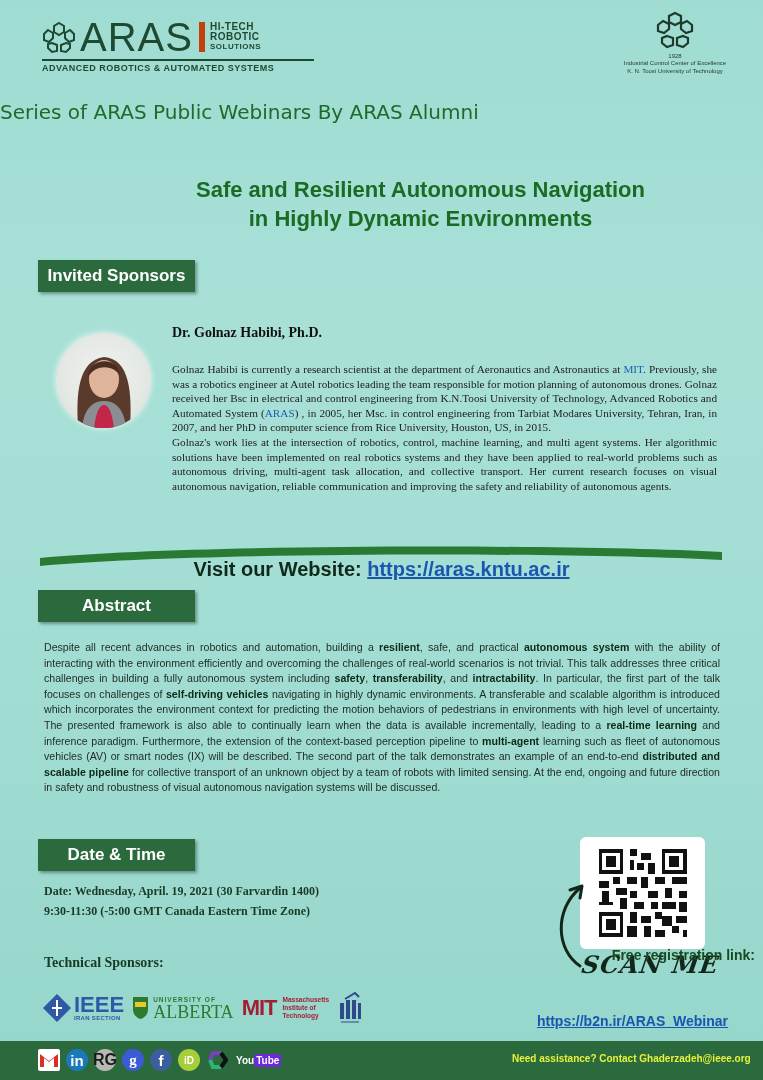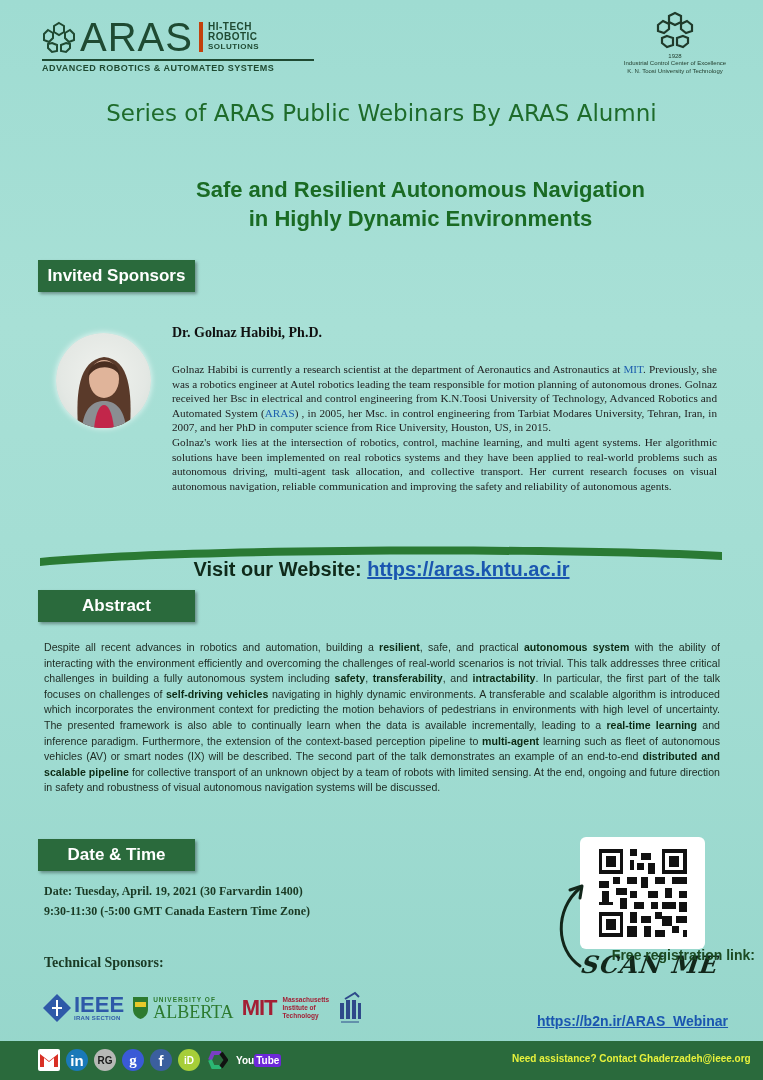--- a/index.html
+++ b/index.html
@@ -10,29 +10,29 @@
     background: linear-gradient(180deg, #9fdcd2 0%, #a8e0d6 30%, #a2ddd3 60%, #96d6cb 100%);
     color: #1a2a20;
   }
   .abs { position: absolute; }
 
   
   .aras-logo { left: 42px; top: 18px; width: 272px; height: 56px; }
   .aras-row { display: flex; align-items: center; height: 38px; }
   .aras-emblem { width: 34px; height: 34px; margin-right: 4px; }
   .aras-word { font-family: "Liberation Sans", sans-serif; font-size: 40px; color: #1f4a32; letter-spacing: 1px; line-height: 38px; }
-  .aras-tag { border-left: 4px solid #c2410c; margin-left: 6px; padding-left: 5px; font-size: 10px; font-weight: bold; color: #1f4a32; line-height: 10px; letter-spacing: 0.5px; }
+  .aras-tag { border-left: 6px solid #c2410c; margin-left: 6px; padding-left: 5px; font-size: 10px; font-weight: bold; color: #1f4a32; line-height: 10px; letter-spacing: 0.5px; }
   .aras-sub { border-top: 2px solid #1f4a32; margin-top: 3px; padding-top: 2px; font-size: 9px; font-weight: bold; color: #1f4a32; letter-spacing: 0.5px; white-space: nowrap; }
 
   .kntu-logo { left: 600px; top: 10px; width: 150px; text-align: center; }
   .kntu-emblem { width: 42px; height: 42px; margin: 0 auto; display: block; }
   .kntu-year { font-size: 6px; color: #1f3a2a; margin-top: 1px; }
   .kntu-line { font-size: 6px; color: #1f3a2a; line-height: 8px; white-space: nowrap; }
 
-  .series-title { left: 0; top: 100px; width: 763px; text-align: center; font-family: "DejaVu Sans", sans-serif; font-size: 23px; color: #1e6b2a; }
+  .series-title { left: 0; top: 100px; width: 763px; font-family: "DejaVu Sans", sans-serif; font-size: 20px; color: #1e6b2a; }
   .talk-title { left: 0; top: 175px; width: 763px; text-align: center; font-family: "Liberation Sans", sans-serif; font-weight: bold; font-size: 22px; color: #1a6b24; line-height: 29px; margin-left: 39px; }
 
   .section-label {
     background: #2a6a3c; color: #ffffff; font-weight: bold; font-size: 17px;
     box-shadow: 2px 2px 3px rgba(0,0,0,0.35);
     display: flex; align-items: center; justify-content: center;
   }
   .lbl-speaker { left: 38px; top: 260px; width: 157px; height: 32px; }
   .lbl-abstract { left: 38px; top: 590px; width: 157px; height: 32px; }
   .lbl-date { left: 38px; top: 839px; width: 157px; height: 32px; }
@@ -72,21 +72,21 @@
   .scan-arrow { left: 550px; top: 880px; width: 40px; height: 90px; }
   .scan-me { left: 582px; top: 950px; font-family: "DejaVu Serif", serif; font-style: italic; font-weight: bold; font-size: 24px; color: #12261a; letter-spacing: 1px; transform: skewX(-8deg); }
   .reg-lbl { left: 520px; top: 947px; width: 235px; text-align: right; font-weight: bold; font-size: 14px; color: #1b4a22; }
   .reg-link { left: 515px; top: 1013px; width: 235px; text-align: center; font-weight: bold; font-size: 14px; color: #1a56b0; text-decoration: underline; }
 
   .footer { left: 0; top: 1041px; width: 763px; height: 39px; background: #2a6a3c; }
   .social { left: 38px; top: 1049px; display: flex; align-items: center; gap: 6px; }
   .soc { width: 22px; height: 22px; display: flex; align-items: center; justify-content: center; font-weight: bold; font-size: 13px; color: #fff; border-radius: 11px; }
   .soc-gmail { background: #fff; border-radius: 2px; }
   .soc-in { background: #1a79b8; font-size: 15px; }
-  .soc-rg { background: #b7b9b6; border-radius: 50%; color: #1a1a1a; font-size: 10px; text-align: right; }
+  .soc-rg { background: #b7b9b6; border-radius: 50%; color: #1a1a1a; font-size: 16px; text-align: right; }
   .soc-gs { background: #3a5ad6; border-radius: 50%; font-family: "Liberation Serif", serif; font-size: 15px; }
   .soc-fb { background: #3b5f9e; font-size: 15px; }
   .soc-orcid { background: #a6ce39; border-radius: 50%; font-size: 10px; }
   .soc-pub { background: transparent; }
   .soc-yt { width: auto; padding: 0 2px; background: transparent; font-size: 10px; }
   .soc-yt .you { color: #fff; }
   .soc-yt .tube { background: #6d28d9; color: #fff; padding: 1px 2px; border-radius: 3px; }
   .help { left: 512px; top: 1053px; font-weight: bold; font-size: 10px; color: #e8f23c; }
 </style>
 </head>
@@ -159,21 +159,21 @@
 
 <div class="abs website">
   <span>Visit our Website: </span><a>https://aras.kntu.ac.ir</a>
 </div>
 
 <div class="abs section-label lbl-abstract">Abstract</div>
 <div class="abs abstract" id="abstract-body"><span>Despite all recent advances in robotics and automation, building a </span><b>resilient</b><span>, safe, and practical </span><b>autonomous system</b><span> with the ability of interacting with the environment efficiently and overcoming the challenges of real-world scenarios is not trivial. This talk addresses three critical challenges in building a fully autonomous system including </span><b>safety</b><span>, </span><b>transferability</b><span>, and </span><b>intractability</b><span>. In particular, the first part of the talk focuses on challenges of </span><b>self-driving vehicles</b><span> navigating in highly dynamic environments. A transferable and scalable algorithm is introduced which incorporates the environment context for predicting the motion behaviors of pedestrians in environments with high level of uncertainty. The presented framework is also able to continually learn when the data is available incrementally, leading to a </span><b>real-time learning</b><span> and inference paradigm. Furthermore, the extension of the context-based perception pipeline to </span><b>multi-agent</b><span> learning such as fleet of autonomous vehicles (AV) or smart nodes (IX) will be described. The second part of the talk demonstrates an example of an end-to-end </span><b>distributed and scalable pipeline</b><span> for collective transport of an unknown object by a team of robots with limited sensing. At the end, ongoing and future direction in safety and robustness of visual autonomous navigation systems will be discussed.</span></div>
 
 <div class="abs section-label lbl-date">Date &amp; Time</div>
 <div class="abs dt-lines">
-  <div>Date: Tuesday, April. 19, 2021 (30 Farvardin 1400)</div>
+  <div>Date: Wednesday, April. 19, 2021 (30 Farvardin 1400)</div>
   <div>9:30-11:30 (-5:00 GMT Canada Eastern Time Zone)</div>
 </div>
 
 <div class="abs sponsors-lbl">Technical Sponsors:</div>
 
 <div class="abs sponsors">
   <div class="ieee">
     <svg class="ieee-diamond" viewBox="0 0 30 30">
       <path d="M15 1 L29 15 L15 29 L1 15 Z" fill="#2e59a8"></path>
       <path d="M15 7 v16 M10 15 h10" stroke="#fff" stroke-width="2"></path>

